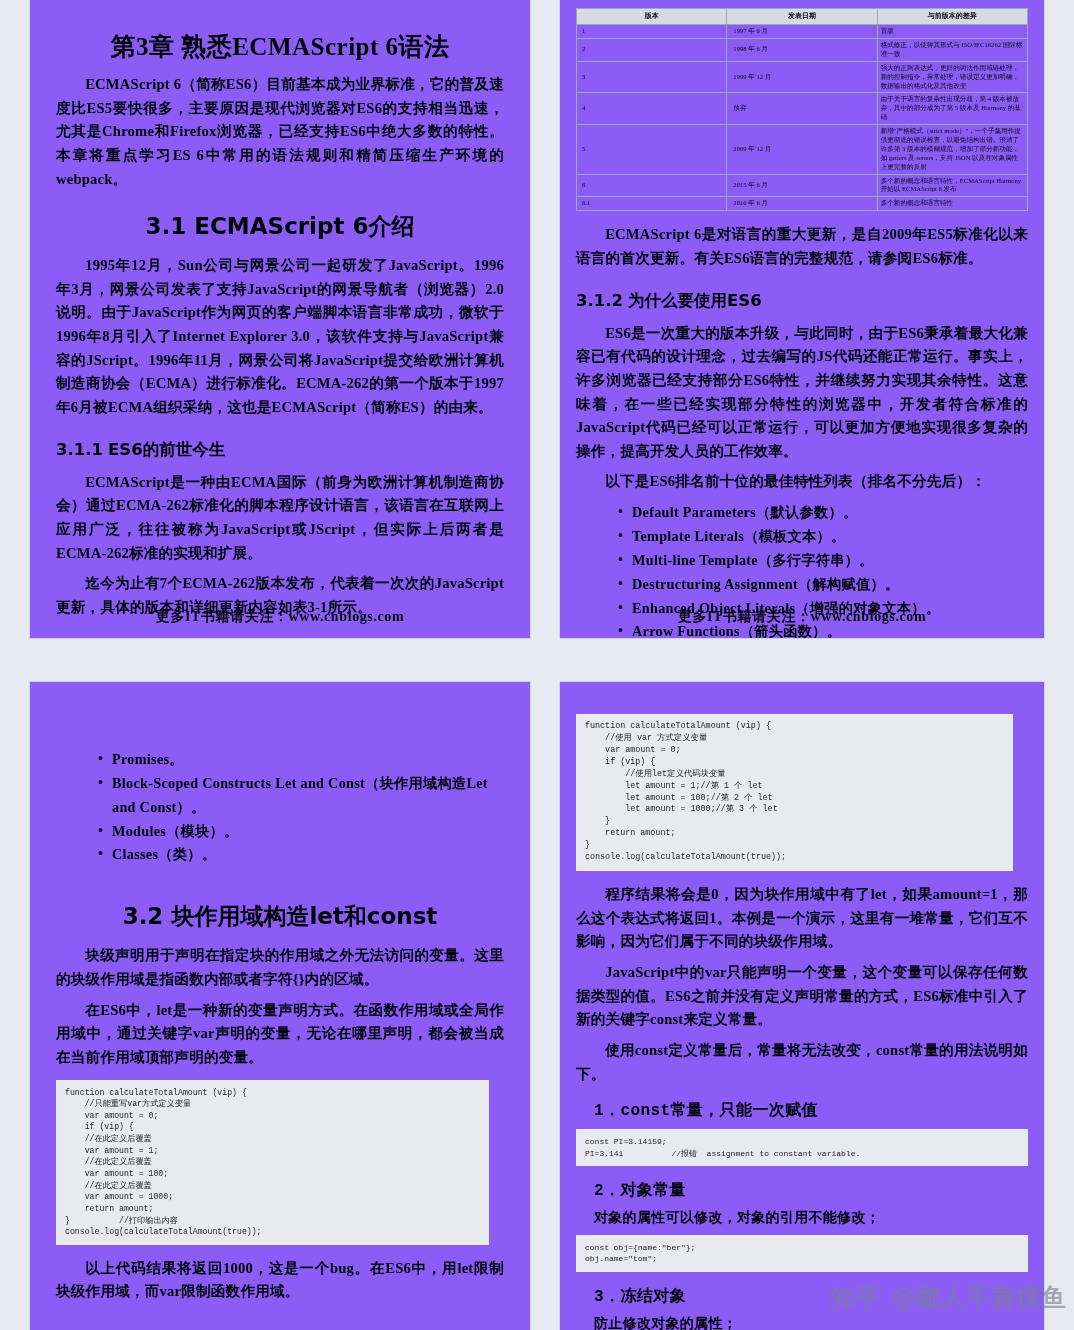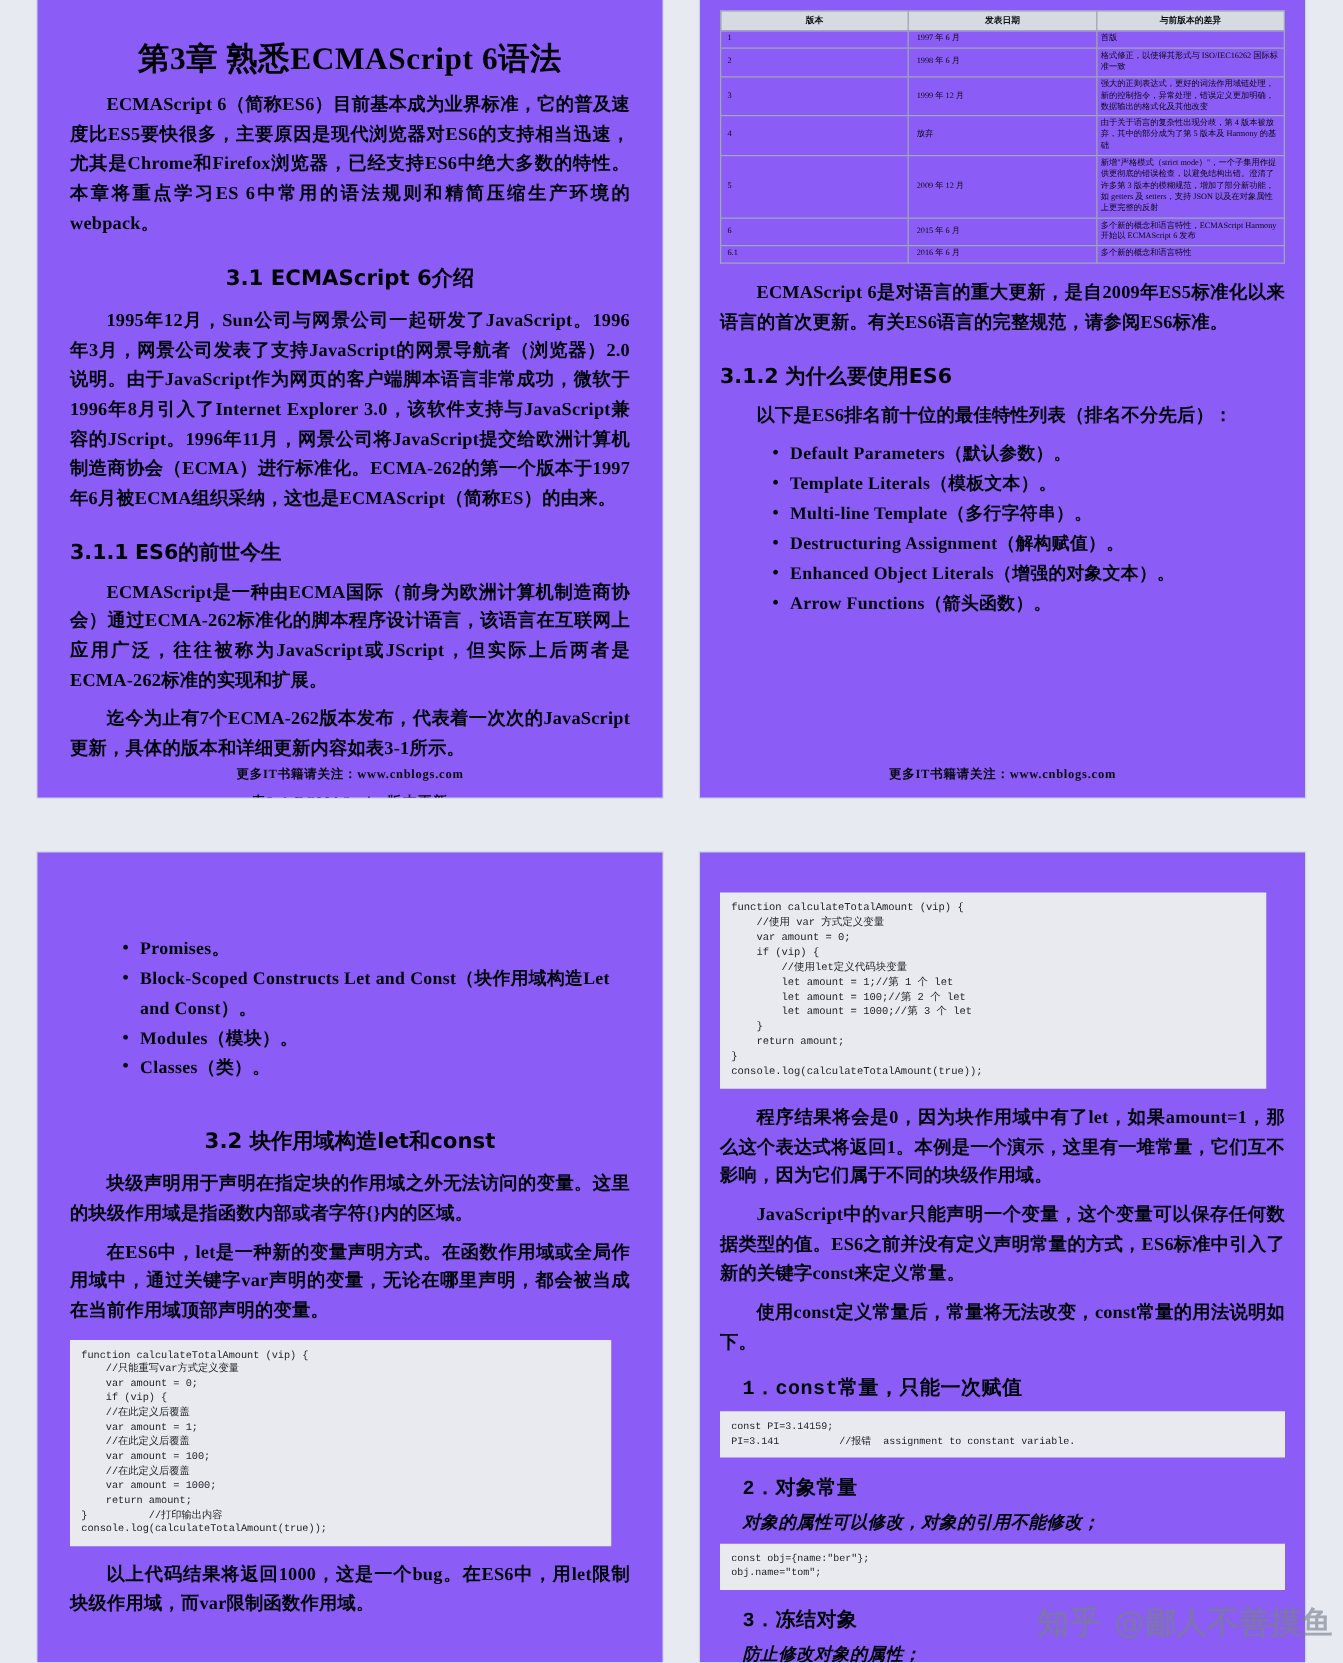--- a/index.html
+++ b/index.html
@@ -53,21 +53,21 @@
     font-weight: bold;
     font-size: 25px;
     text-align: center;
     letter-spacing: .5px;
     margin: 16px 0 10px 0;
     color: #101218;
   }
   h2.sec {
     font-family: "DejaVu Sans", sans-serif;
     font-weight: bold;
-    font-size: 17px;
+    font-size: 23px;
     text-align: center;
     margin: 20px 0 12px 0;
     color: #101218;
   }
   h3.subsec {
     font-family: "DejaVu Sans", sans-serif;
     font-weight: bold;
     font-size: 16.5px;
     margin: 19px 0 10px 0;
     color: #101218;
@@ -108,21 +108,21 @@
     font-weight: bold;
     text-align: center;
     margin: 22px 0 0 0;
     letter-spacing: 1.2px;
   }
 
   .footer-note {
     position: absolute;
     left: 0; right: 0; bottom: 12px;
     text-align: center;
-    font-size: 10px;
+    font-size: 14px;
     font-weight: bold;
     letter-spacing: .6px;
     color: #1a1c22;
   }
 
   
   table.vt {
     width: 100%;
     border-collapse: collapse;
     font-size: 6.6px;
@@ -168,21 +168,20 @@
     font-weight: bold;
     font-size: 16px;
     margin: 14px 0 8px 18px;
     letter-spacing: .4px;
   }
   p.sublead {
     font-size: 14px;
     font-weight: bold;
     margin: 8px 0 4px 18px;
     letter-spacing: .3px;
-    font-style: italic;
   }
 
   
   .watermark {
     position: absolute;
     right: 8px;
     bottom: 16px;
     display: flex;
     align-items: flex-start;
     gap: 9px;
@@ -268,20 +267,21 @@
                 <td class="c3">多个新的概念和语言特性</td>
               </tr>
             </tbody>
         </table>
 
         <p class="body" style="margin-top:12px">ECMAScript 6是对语言的重大更新，是自2009年ES5标准化以来语言的首次更新。有关ES6语言的完整规范，请参阅ES6标准。</p>
 
         <h3 class="subsec">
           <span class="num">3.1.2</span><span>为什么要使用ES6</span>
         </h3>
+        <p class="body">ES6是一次重大的版本升级，与此同时，由于ES6秉承着最大化兼容已有代码的设计理念，过去编写的JS代码还能正常运行。事实上，许多浏览器已经支持部分ES6特性，并继续努力实现其余特性。这意味着，在一些已经实现部分特性的浏览器中，开发者符合标准的JavaScript代码已经可以正常运行，可以更加方便地实现很多复杂的操作，提高开发人员的工作效率。</p>
         <p class="body">以下是ES6排名前十位的最佳特性列表（排名不分先后）：</p>
 
         <ul class="feat" id="feat-list">
             <li>Default Parameters（默认参数）。</li>
             <li>Template Literals（模板文本）。</li>
             <li>Multi-line Template（多行字符串）。</li>
             <li>Destructuring Assignment（解构赋值）。</li>
             <li>Enhanced Object Literals（增强的对象文本）。</li>
             <li>Arrow Functions（箭头函数）。</li>
           </ul>

